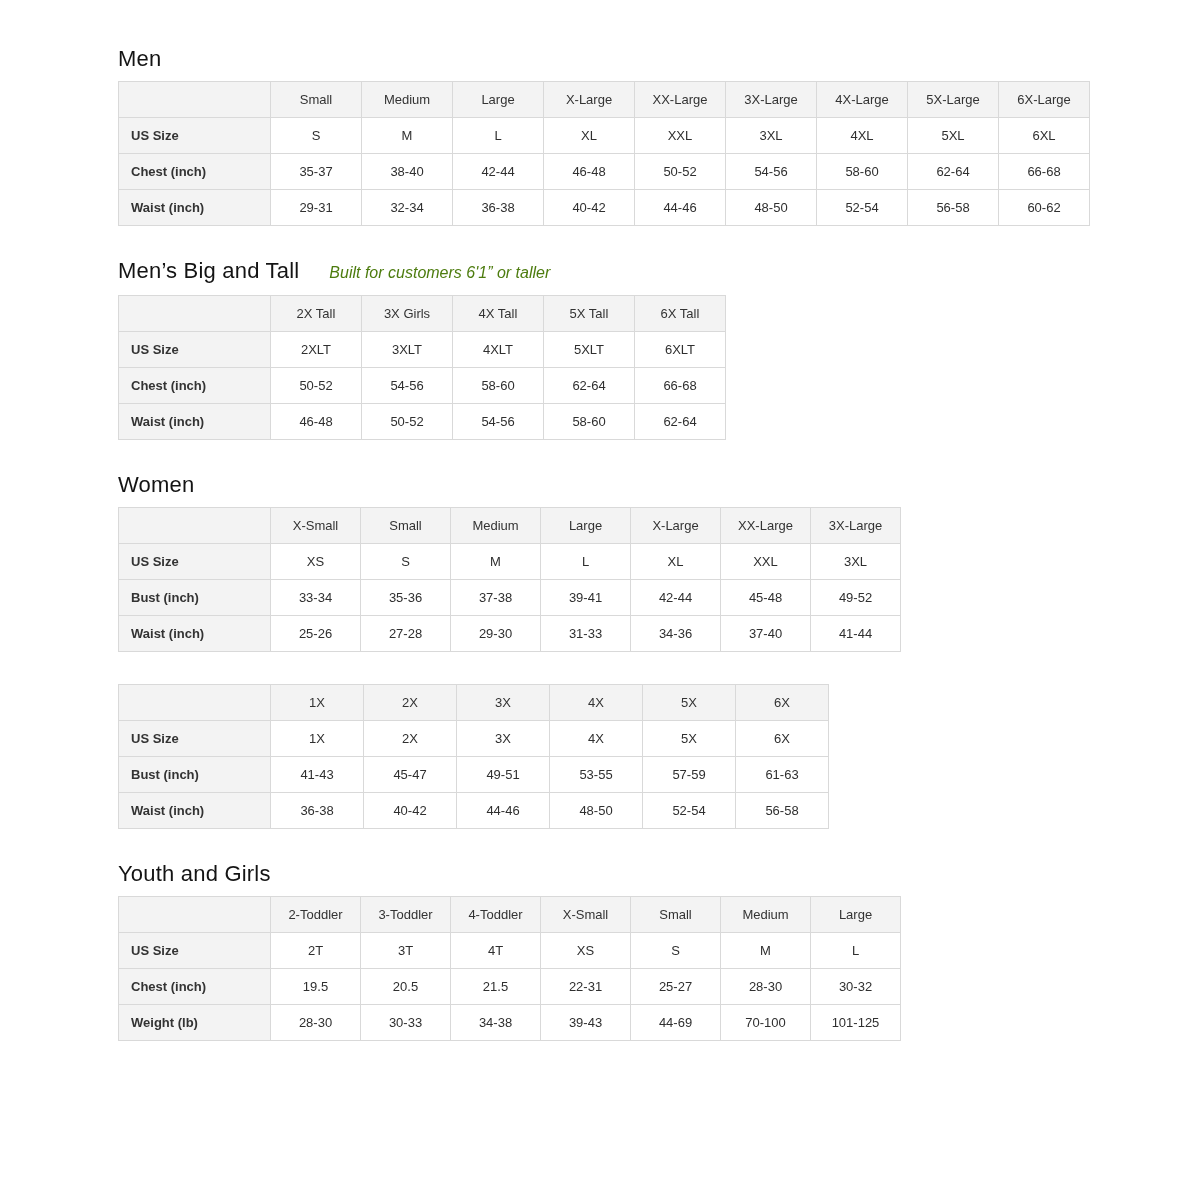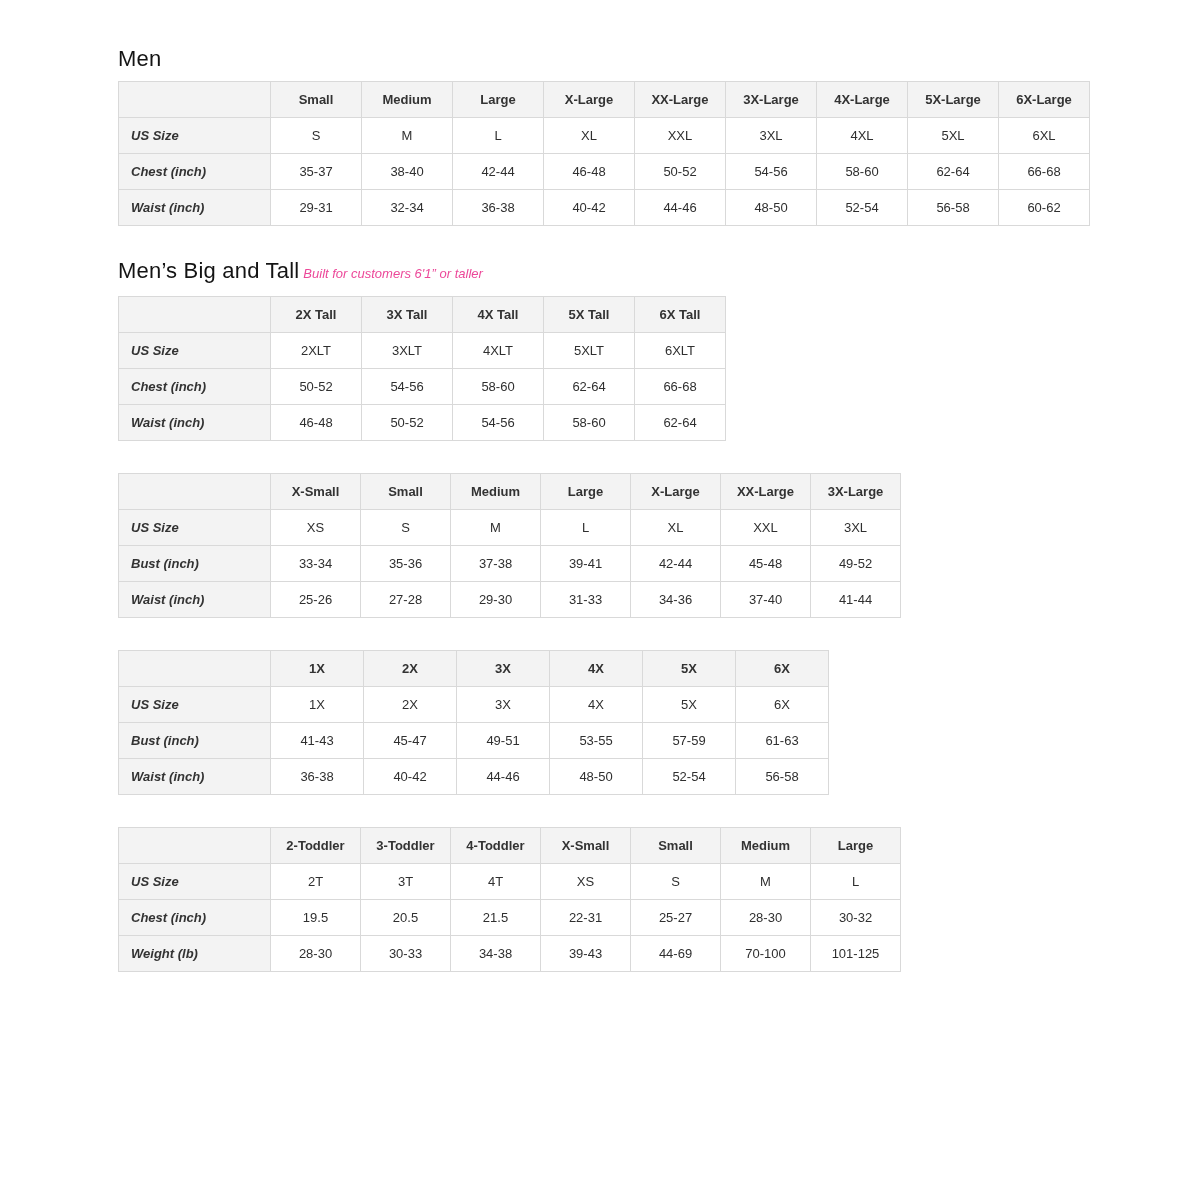--- a/index.html
+++ b/index.html
@@ -21,55 +21,54 @@
   .section-title {
     font-size: 22px;
     font-weight: 400;
     color: #141414;
     letter-spacing: 0.2px;
     margin: 0 0 9px 0;
     line-height: 26px;
     white-space: pre;
   }
   .section-subtitle {
-    font-size: 13px;
+    font-size: 16px;
     font-style: italic;
     font-weight: 400;
-    color: #ec4899;
-    margin-left: 4px;
+    color: #4d7c0f;
+    margin-left: 30px;
     letter-spacing: 0;
     white-space: pre;
   }
   table.size-table {
     border-collapse: collapse;
     table-layout: fixed;
     margin: 0 0 32px 0;
   }
   .size-table th, .size-table td {
     border: 1px solid #d9d9d9;
     height: 36px;
     font-size: 13px;
     color: #2f2f2f;
     text-align: center;
     vertical-align: middle;
     padding: 0;
     overflow: hidden;
   }
   .size-table thead th {
     background: #f3f3f3;
-    font-weight: 700;
+    font-weight: 400;
     color: #333333;
   }
   .size-table tbody th {
     background: #f3f3f3;
     font-weight: 700;
     color: #333333;
     text-align: left;
     padding-left: 12px;
-    font-style: italic;
   }
   .size-table td {
     background: #ffffff;
     font-weight: 400;
   }
 </style>
 </head>
 <body>
 
 <div class="content" id="sections-root">
@@ -150,21 +149,21 @@
           <col style="width:91px">
           <col style="width:91px">
           <col style="width:91px">
           <col style="width:91px">
           <col style="width:91px">
         </colgroup>
         <thead>
           <tr>
             <th class="corner"></th>
             <th>2X Tall</th>
-            <th>3X Tall</th>
+            <th>3X Girls</th>
             <th>4X Tall</th>
             <th>5X Tall</th>
             <th>6X Tall</th>
           </tr>
         </thead>
         <tbody>
           <tr>
             <th>US Size</th>
             <td>2XLT</td>
             <td>3XLT</td>
@@ -185,20 +184,21 @@
             <td>46-48</td>
             <td>50-52</td>
             <td>54-56</td>
             <td>58-60</td>
             <td>62-64</td>
           </tr>
         </tbody>
       </table>
     </section>
     <section class="size-section">
+      <h2 class="section-title">Women</h2>
       <table class="size-table">
         <colgroup>
           <col style="width:152px">
           <col style="width:90px">
           <col style="width:90px">
           <col style="width:90px">
           <col style="width:90px">
           <col style="width:90px">
           <col style="width:90px">
           <col style="width:90px">
@@ -296,20 +296,21 @@
             <td>40-42</td>
             <td>44-46</td>
             <td>48-50</td>
             <td>52-54</td>
             <td>56-58</td>
           </tr>
         </tbody>
       </table>
     </section>
     <section class="size-section">
+      <h2 class="section-title">Youth and Girls</h2>
       <table class="size-table">
         <colgroup>
           <col style="width:152px">
           <col style="width:90px">
           <col style="width:90px">
           <col style="width:90px">
           <col style="width:90px">
           <col style="width:90px">
           <col style="width:90px">
           <col style="width:90px">

